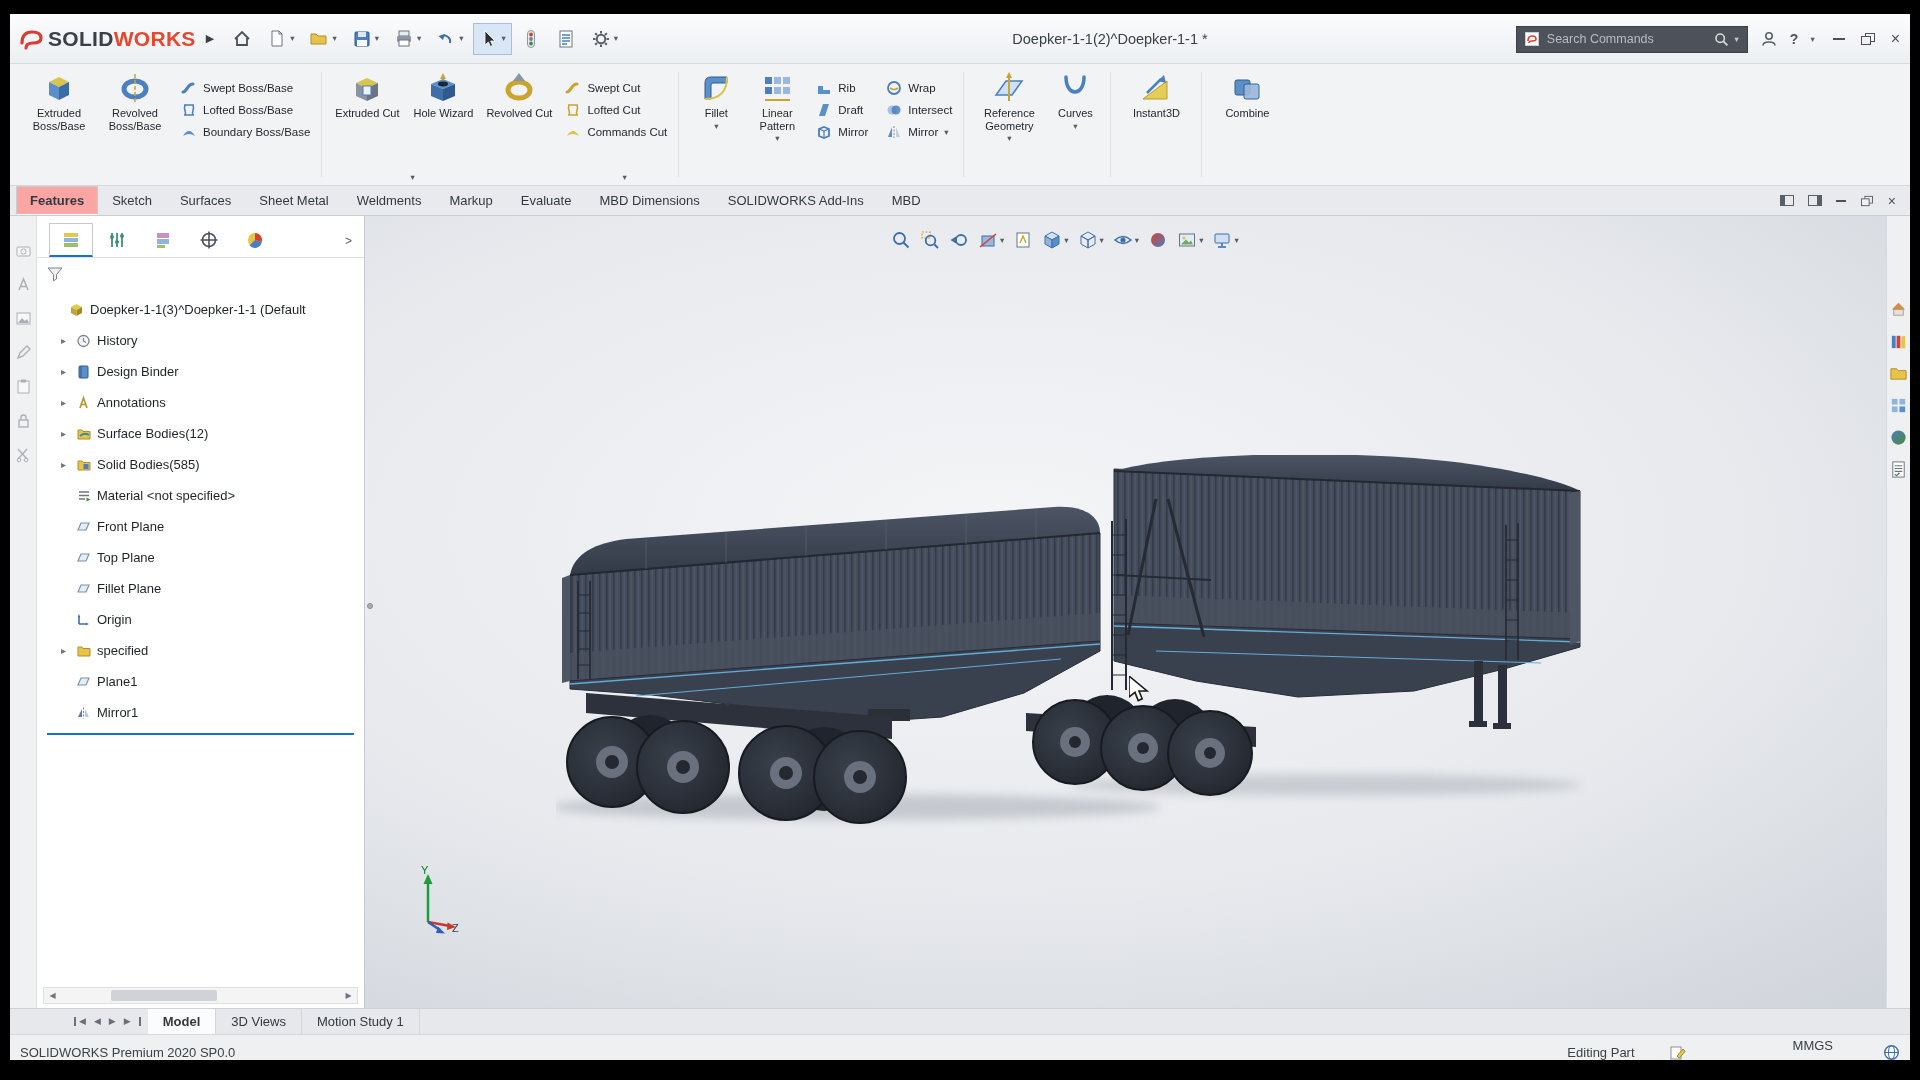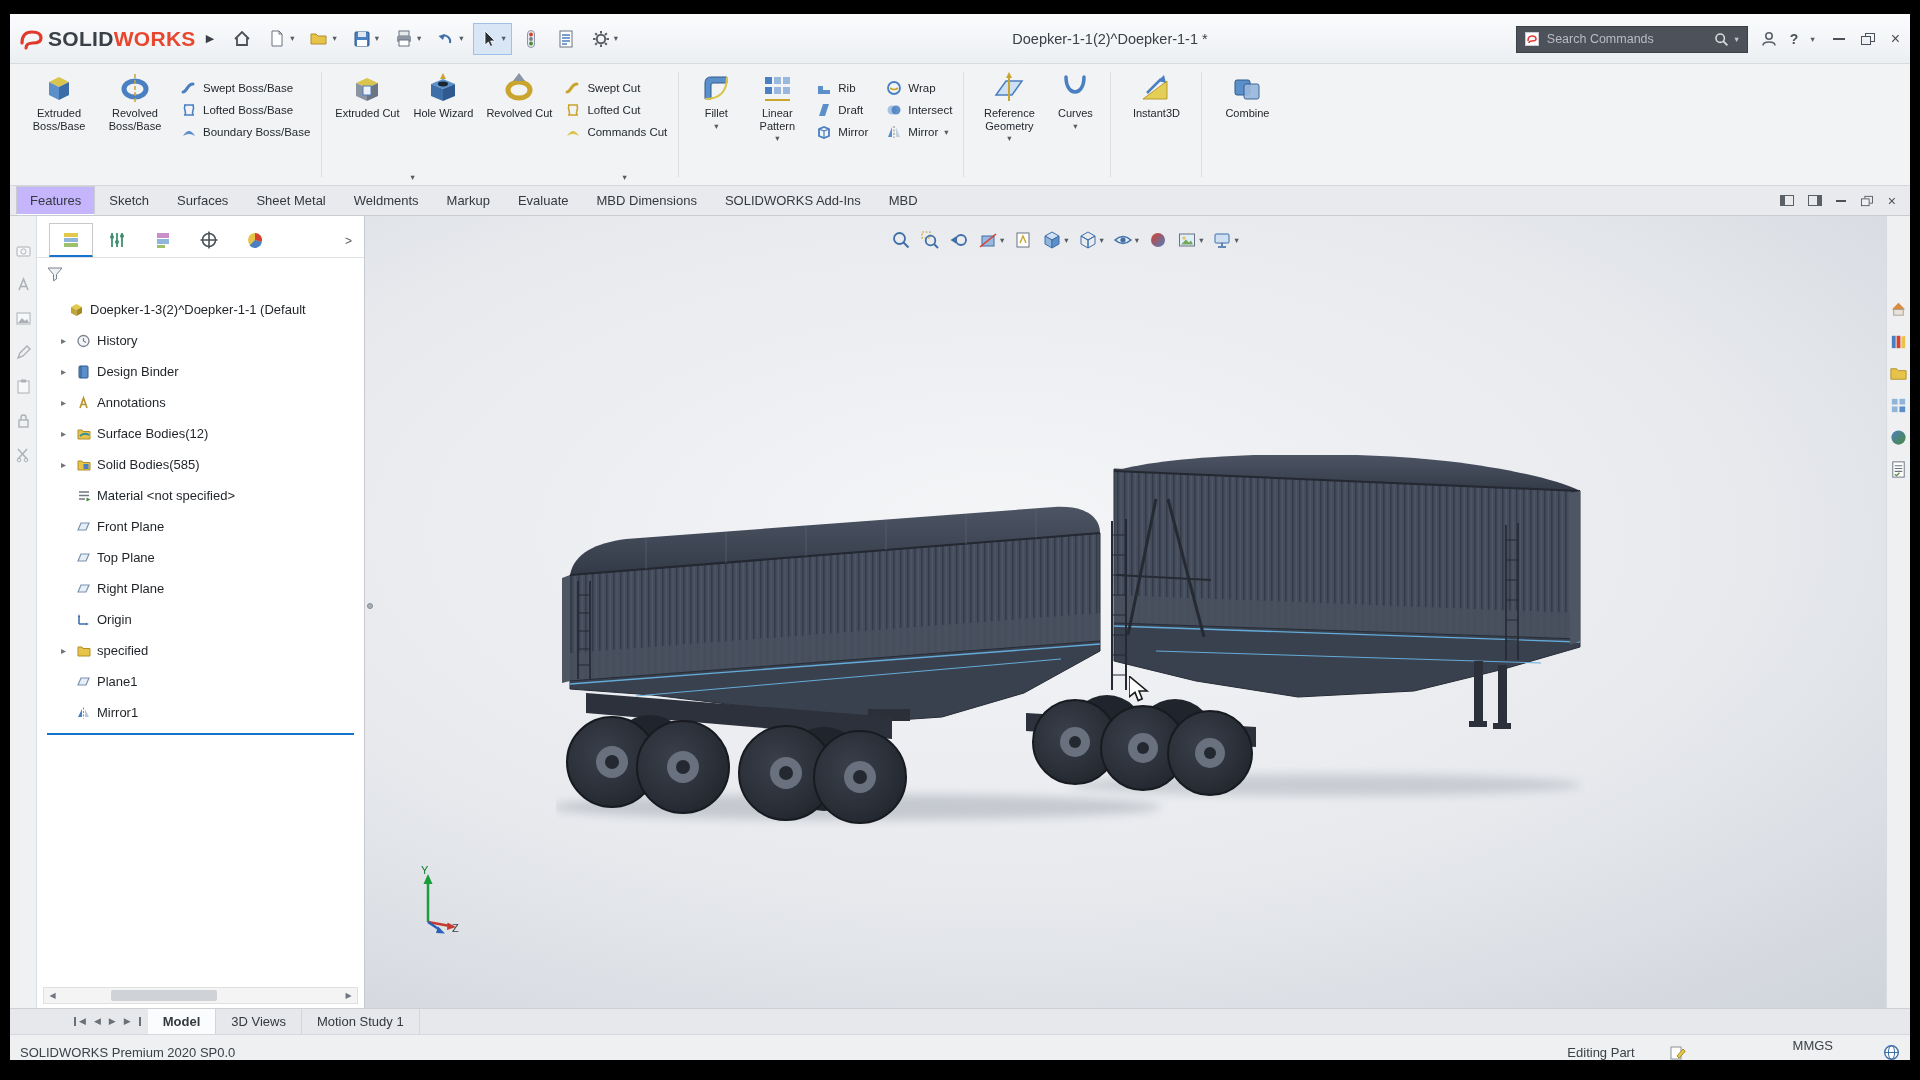--- a/index.html
+++ b/index.html
@@ -44,21 +44,21 @@
   .i34{width:34px;height:34px;flex:none;}
   .rcol{display:flex;flex-direction:column;margin:9px 0 0 4px;}
   .rsmall{display:flex;align-items:center;gap:6px;font-size:11.5px;color:#24292e;background:none;border:none;padding:0 4px;height:22px;white-space:nowrap;}
   .i16{width:16px;height:16px;flex:none;}
   .group-caret{position:absolute;bottom:3px;font-size:8.5px;color:#565c63;}
 
   
   .tabstrip{position:absolute;left:0;top:172px;width:100%;height:30px;background:#e8eaed;
     border-bottom:1px solid #c9cdd1;display:flex;align-items:stretch;padding-left:6px;}
   .rtab{padding:0 13px;display:flex;align-items:center;font-size:13px;color:#34393f;border:1px solid transparent;background:none;}
-  .rtab.active{background:#c4b5fd;border-color:#c9cdd1;border-bottom-color:#fff;font-weight:normal;}
+  .rtab.active{background:#fca5a5;border-color:#c9cdd1;border-bottom-color:#fff;font-weight:bold;}
   .tabstrip-right{margin-left:auto;display:flex;align-items:center;gap:14px;padding-right:14px;}
   .pane-ic{width:14px;height:11px;border:1.5px solid #5a6067;position:relative;}
   .pane-ic.left::before{content:"";position:absolute;left:0;top:0;bottom:0;width:4px;background:#5a6067;}
   .pane-ic.right::before{content:"";position:absolute;right:0;top:0;bottom:0;width:4px;background:#5a6067;}
   .sm .win-min{width:10px;}
   .sm .win-restore{transform:scale(.85);}
   .sm .win-close{font-size:14px;}
 
   
   .main{position:absolute;left:0;top:202px;width:1900px;height:792px;}
@@ -762,21 +762,21 @@
           </svg>
       </div>
 
       <div class="tree">
         <div class="trow root">
           <svg class="i15" viewBox="0 0 15 15">
               <polygon points="7.5,2 13,5 7.5,8 2,5" fill="#e3c84e"></polygon>
               <polygon points="2,5 7.5,8 7.5,14 2,11" fill="#c2a433"></polygon>
               <polygon points="13,5 7.5,8 7.5,14 13,11" fill="#a5891f"></polygon>
             </svg>
-          <span>Doepker-1-3(2)^Doepker-1-1 (Default</span>
+          <span>Doepker-1-1(3)^Doepker-1-1 (Default</span>
         </div>
         <div class="trow">
           <span class="tarrow">▸</span>
           <svg class="i15" viewBox="0 0 15 15">
               <circle cx="7.5" cy="8" r="5.5" fill="#f4f6f8" stroke="#7a828c" stroke-width="1.3"></circle>
               <path d="M7.5 5 L7.5 8 L10 9.5" stroke="#7a828c" stroke-width="1.2" fill="none"></path>
             </svg>
           <span>History</span>
         </div>
         <div class="trow">
@@ -830,21 +830,21 @@
           <svg class="i15" viewBox="0 0 15 15">
               <polygon points="2,11 5,4 13,4 10,11" fill="rgba(160,190,220,0.25)" stroke="#7a92ad" stroke-width="1.2"></polygon>
             </svg>
           <span>Top Plane</span>
         </div>
         <div class="trow">
           <span class="tarrow"></span>
           <svg class="i15" viewBox="0 0 15 15">
               <polygon points="2,11 5,4 13,4 10,11" fill="rgba(160,190,220,0.25)" stroke="#7a92ad" stroke-width="1.2"></polygon>
             </svg>
-          <span>Right Plane</span>
+          <span>Fillet Plane</span>
         </div>
         <div class="trow">
           <span class="tarrow"></span>
           <svg class="i15" viewBox="0 0 15 15">
               <path d="M3 12 L3 4 M3 12 L11 12" stroke="#3f6fa9" stroke-width="1.6" fill="none"></path>
               <polygon points="3,2 1.8,5 4.2,5" fill="#3f6fa9"></polygon>
               <polygon points="13,12 10,10.8 10,13.2" fill="#3f6fa9"></polygon>
             </svg>
           <span>Origin</span>
         </div>

